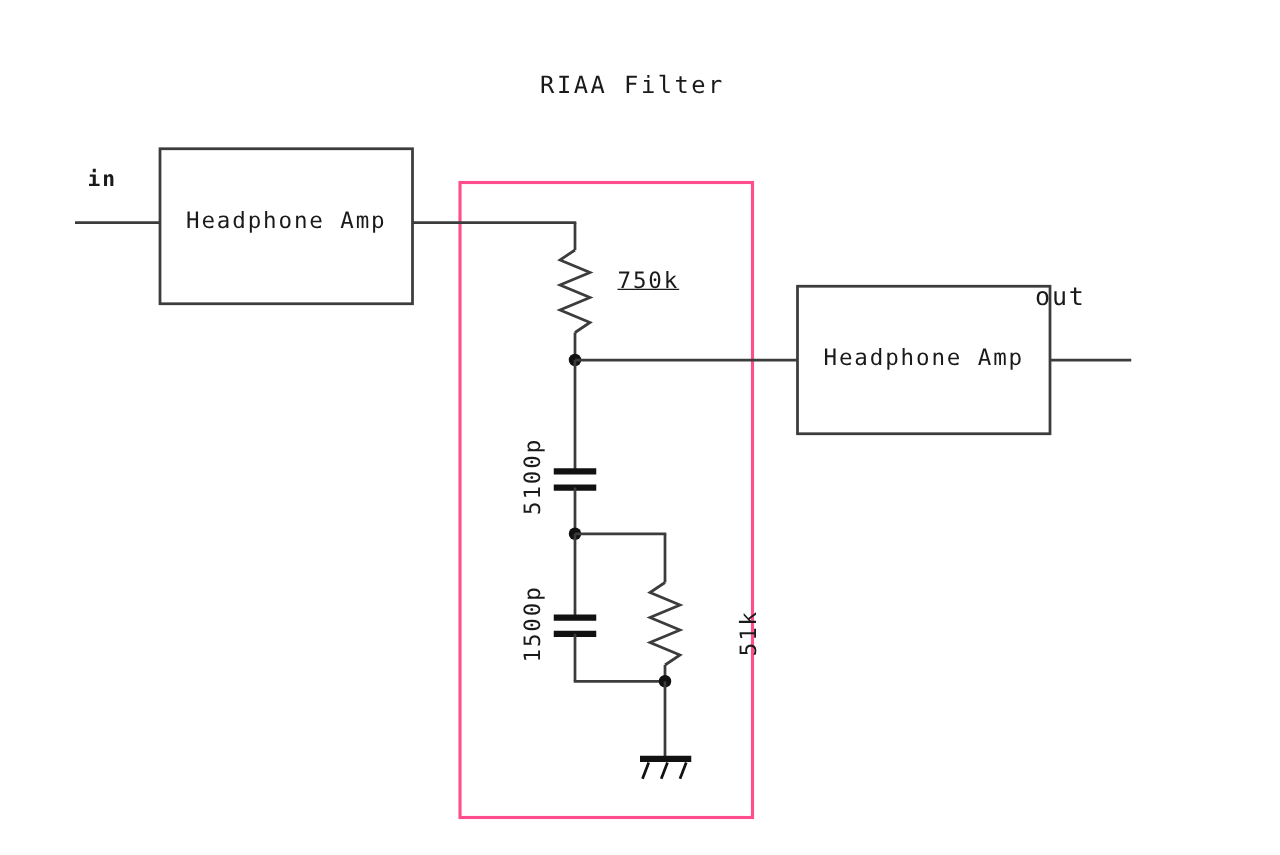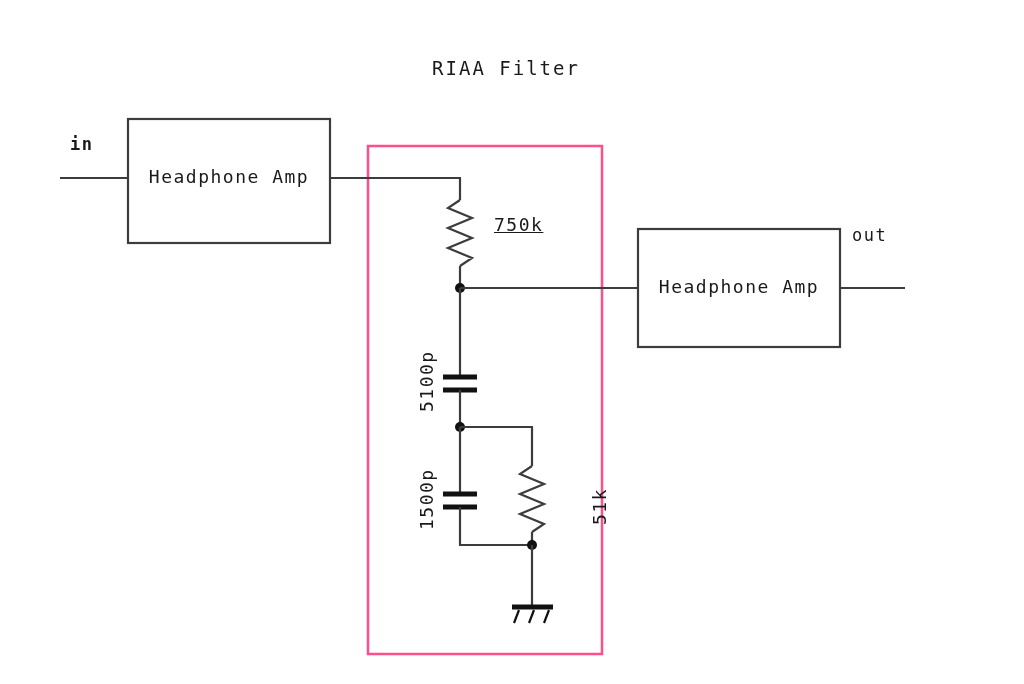--- a/index.html
+++ b/index.html
@@ -36,23 +36,23 @@
     font-size: 19px;
     letter-spacing: 2px;
   }
   #label-in {
     left: 70px;
     top: 134px;
     font-size: 17px;
     font-weight: bold;
   }
   #label-out {
-    left: 852px;
+    left: 828px;
     top: 225px;
-    font-size: 17px;
+    font-size: 20px;
   }
   #amp1-label {
     left: 128px;
     top: 166px;
     width: 202px;
     text-align: center;
     font-size: 18px;
   }
   #amp2-label {
     left: 638px;

